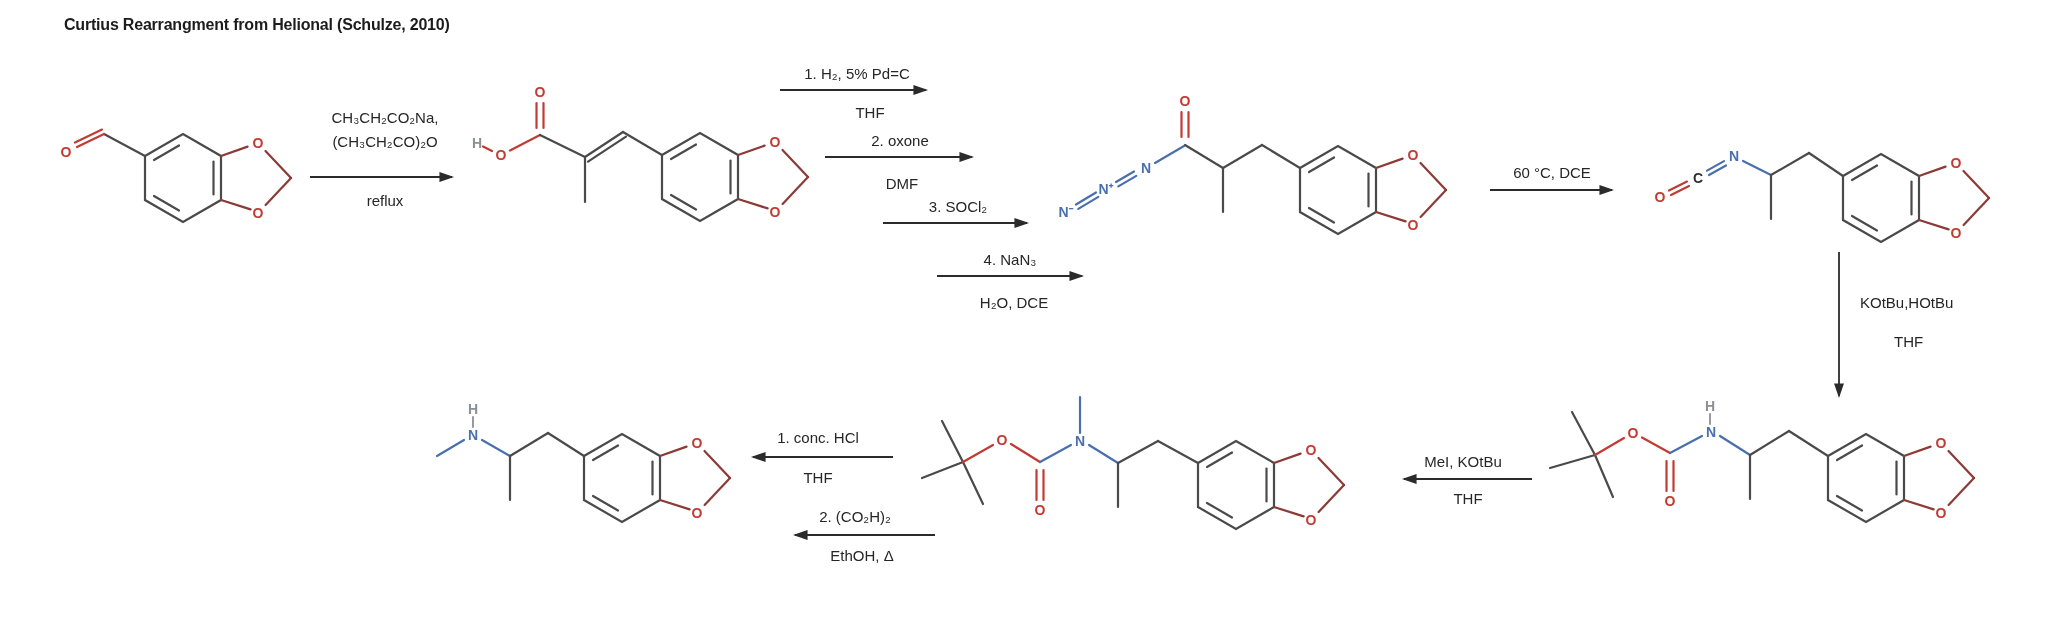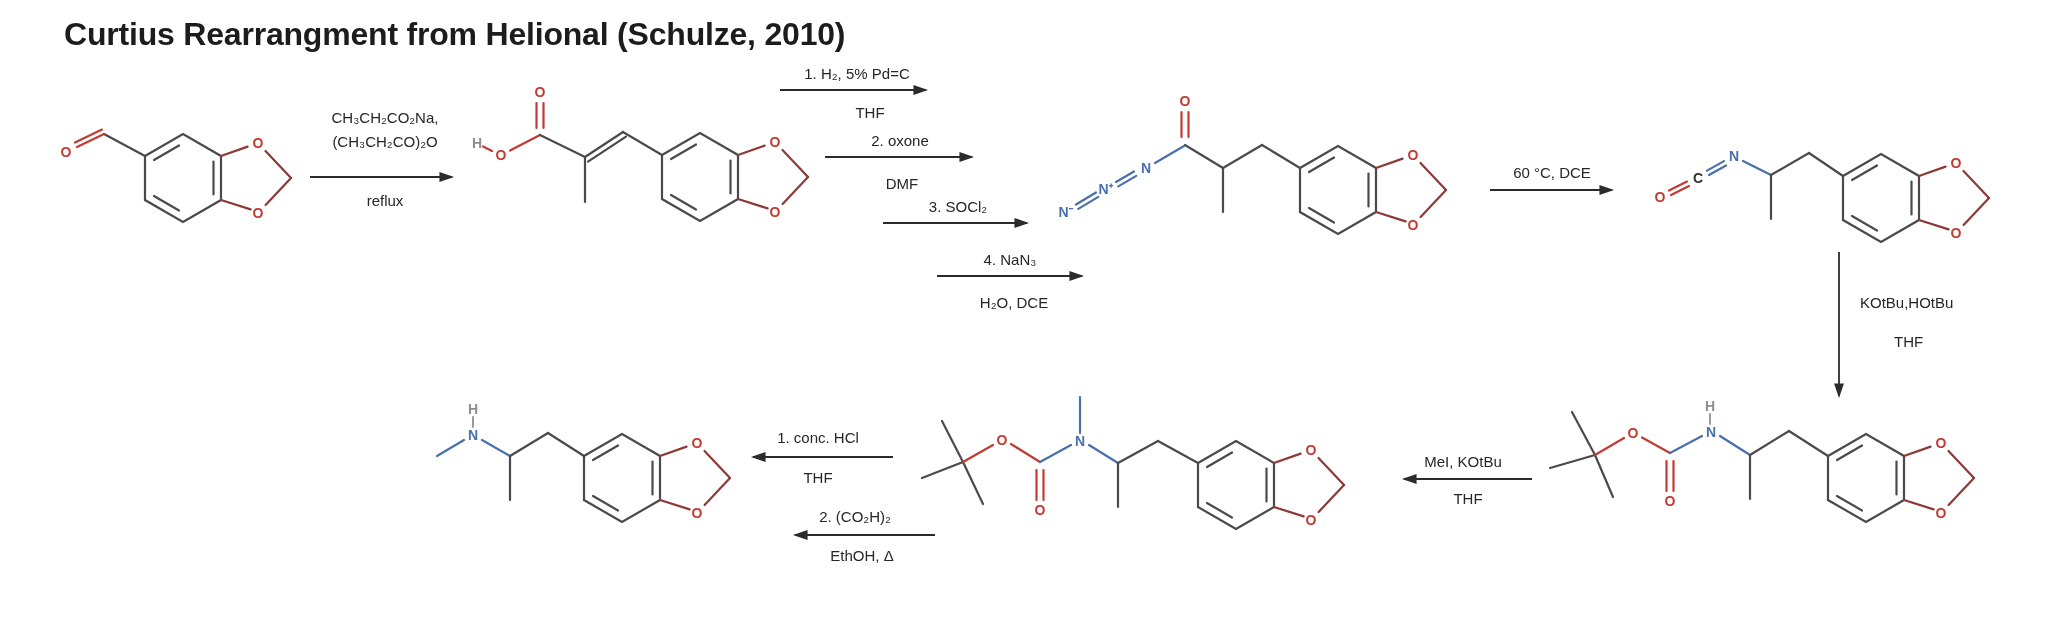--- a/index.html
+++ b/index.html
@@ -1,18 +1,18 @@
 <!DOCTYPE html>
 <html><head>
 <meta charset="utf-8">
 <style>
   html,body{margin:0;padding:0;background:#fff;}
   .canvas{position:relative;width:2048px;height:627px;background:#ffffff;overflow:hidden;
           font-family:"Liberation Sans",sans-serif;}
-  .title{position:absolute;left:64px;top:16px;font-size:32px;font-weight:600;
+  .title{position:absolute;left:64px;top:16px;font-size:16px;font-weight:600;
          color:#1c1c1c;letter-spacing:-0.2px;}
   svg.scheme{position:absolute;left:0;top:0;}
   
   .bd{stroke:#4a4a4b;stroke-width:2.2;fill:none;stroke-linecap:round;}
   .rb{stroke:#c23b33;stroke-width:2.2;fill:none;stroke-linecap:round;}
   .bb{stroke:#4a6fae;stroke-width:2.2;fill:none;stroke-linecap:round;}
   .mb{stroke:#8b3a36;stroke-width:2.2;fill:none;stroke-linecap:round;}
   .hb{stroke:#8b8f96;stroke-width:1.8;fill:none;stroke-linecap:round;}
   
   .atom{font-family:"Liberation Sans",sans-serif;font-size:14px;font-weight:700;

